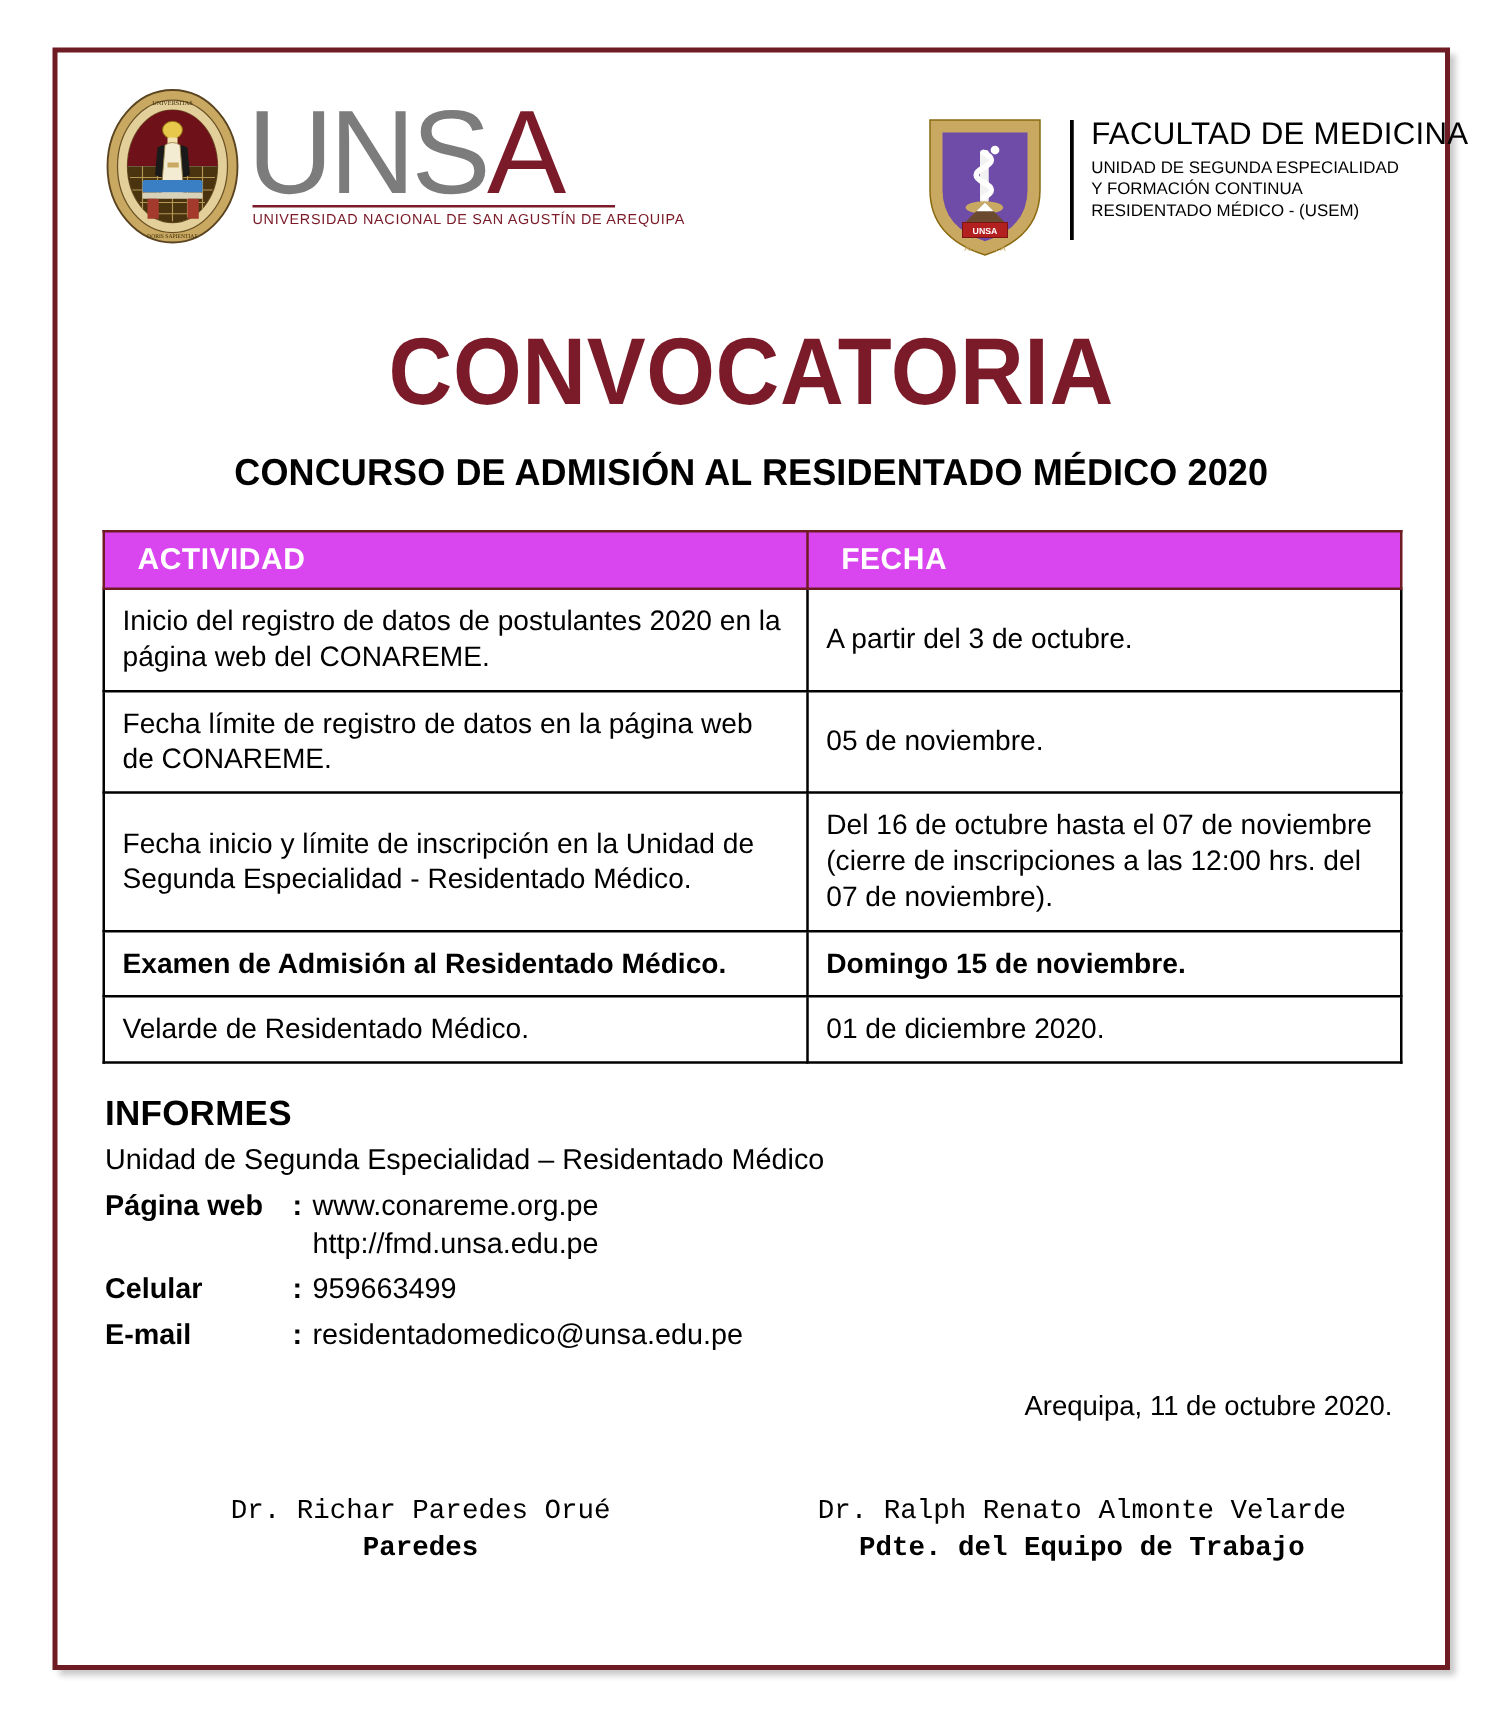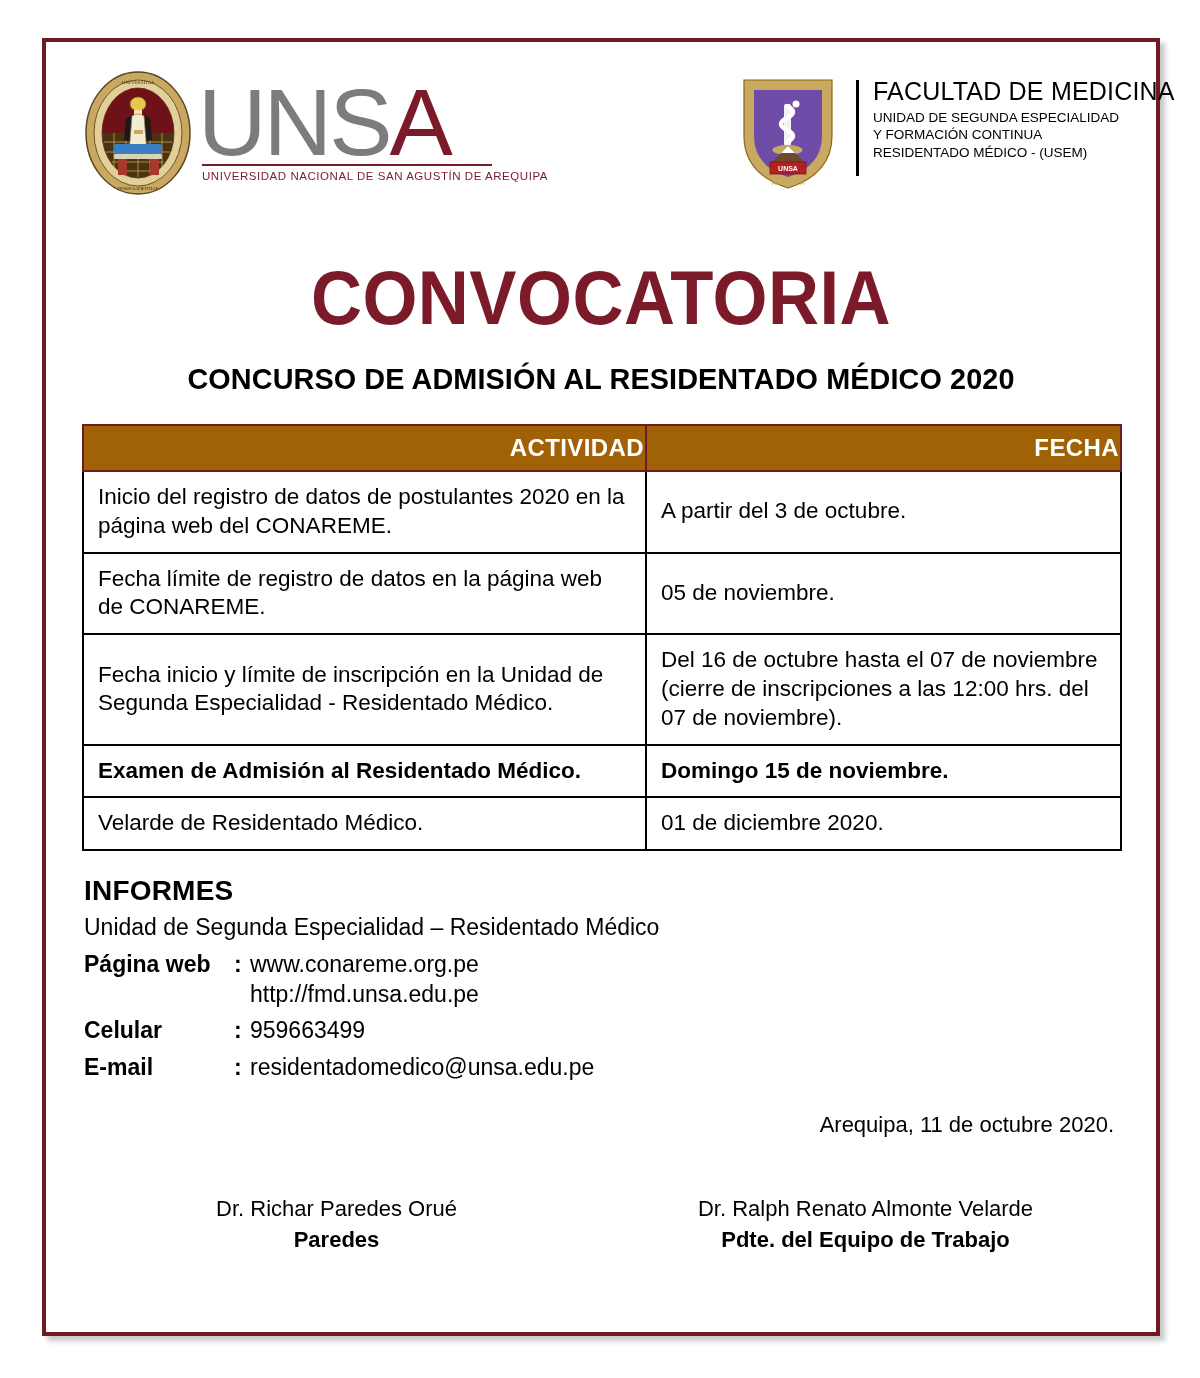--- a/index.html
+++ b/index.html
@@ -80,21 +80,21 @@
     margin-top: 4px;
     margin-left: 4px;
     white-space: nowrap;
     text-align: right;
   }
 
   
   .fac-block {
     position: absolute;
     left: 690px;
-    top: 32px;
+    top: 48px;
     display: flex;
     align-items: flex-start;
   }
   .fac-shield {
     position: relative;
     width: 104px;
     height: 118px;
     flex: none;
   }
   .fac-divider {
@@ -147,25 +147,25 @@
   table.sched {
     width: 100%;
     border-collapse: collapse;
     table-layout: fixed;
   }
   table.sched th, table.sched td {
     border: 2px solid #000;
     vertical-align: middle;
   }
   table.sched thead th {
-    background: #a16207;
+    background: #d946ef;
     color: #ffffff;
     font-size: 24px;
     font-weight: bold;
-    text-align: right;
+    text-align: left;
     height: 42px;
     border-color: #6e1b24;
     letter-spacing: 0.4px;
     padding-left: 26px;
   }
   table.sched thead th.th-split { border-left: 2px solid #ffffff; }
   .col-act { width: 563px; }
   .col-fec { width: 475px; }
   table.sched td {
     font-size: 22.5px;
@@ -217,20 +217,21 @@
   .place-date {
     text-align: right;
     font-size: 22px;
     margin-top: 30px;
     padding-right: 42px;
   }
   .signatures {
     display: flex;
     margin-top: 58px;
     padding: 0 26px;
+    font-family: Liberation Mono, monospace;
   }
   .sig {
     flex: 1;
     text-align: center;
   }
   .sig-name { font-size: 22px; }
   .sig-role { font-size: 22px; font-weight: bold; margin-top: 5px; }
 </style>
 </head>
 <body>

